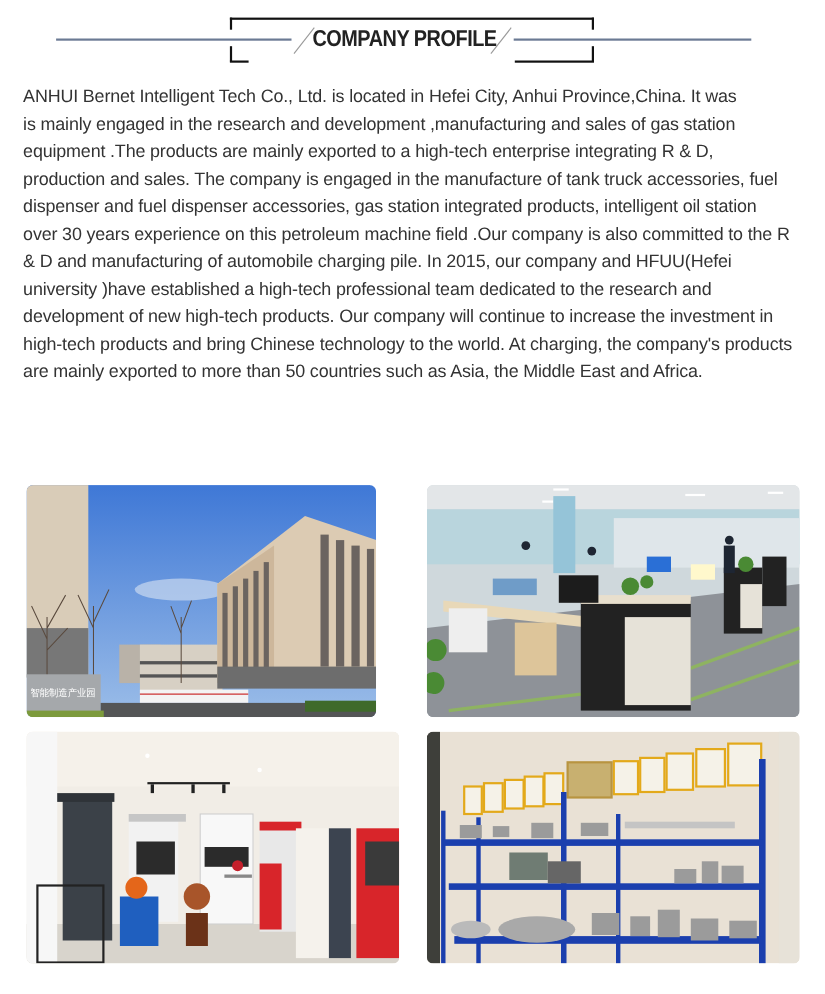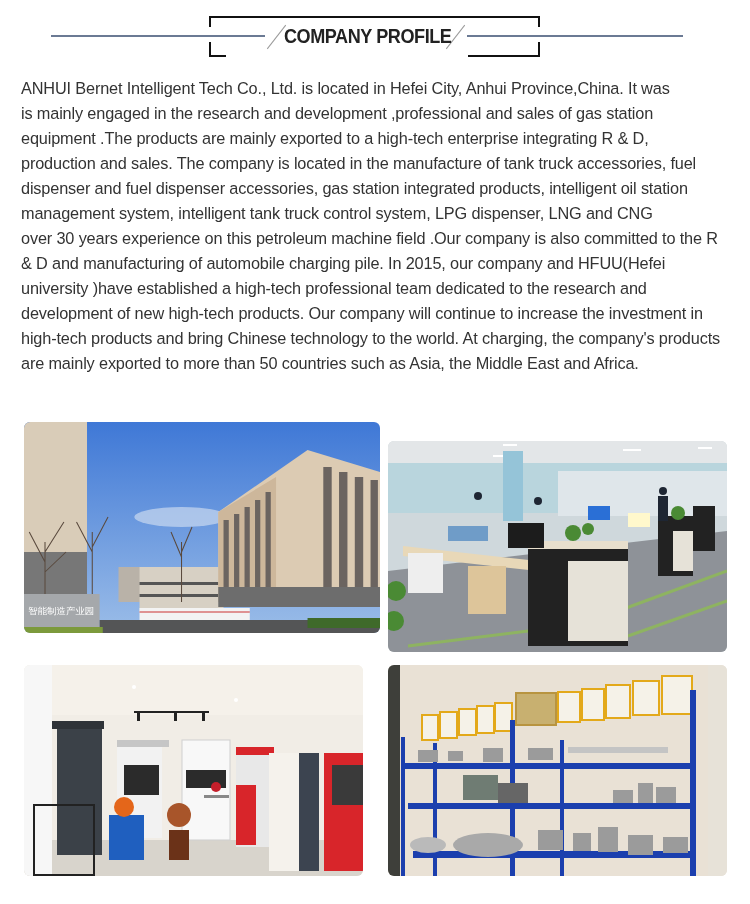--- a/index.html
+++ b/index.html
@@ -33,21 +33,21 @@
       position: absolute; left: 21px; top: 76px; width: 712px;
       font-family: "Liberation Sans", sans-serif; font-size: 16.3px; line-height: 25px;
       color: #333333; letter-spacing: -0.15px;
     }
     .intro span.line { display: block; white-space: nowrap; }
 
     
     .photo {
       position: absolute; border-radius: 6px; overflow: hidden;
     }
-    .p1 { left: 24px; top: 422px; width: 356px; height: 211px; }
+    .p1 { left: 24px; top: 441px; width: 318px; height: 211px; }
     .p2 { left: 388px; top: 441px; width: 339px; height: 211px; }
     .p3 { left: 24px; top: 665px; width: 339px; height: 211px; }
     .p4 { left: 388px; top: 665px; width: 339px; height: 211px; }
     .photo svg { display: block; width: 100%; height: 100%; }
   </style>
 </head>
 <body>
 
 <div class="header">
   <div class="hline left"></div>
@@ -59,25 +59,24 @@
   <div class="hbox-rside-bot"></div>
   <div class="hbox-bot-l"></div>
   <div class="hbox-bot-r"></div>
   <div class="slash l"></div>
   <div class="slash r"></div>
   <div class="htitle">COMPANY PROFILE</div>
 </div>
 
 <div class="intro">
   <span class="line">ANHUI Bernet Intelligent Tech Co., Ltd. is located in Hefei City, Anhui Province,China. It was</span>
-  <span class="line">is mainly engaged in the research and development ,professional and sales of gas station</span>
+  <span class="line">is mainly engaged in the research and development ,manufacturing and sales of gas station</span>
   <span class="line">equipment .The products are mainly exported to  a high-tech enterprise integrating R &amp; D,</span>
-  <span class="line">production and sales. The company is located in the manufacture of tank truck accessories, fuel</span>
+  <span class="line">production and sales. The company is engaged in the manufacture of tank truck accessories, fuel</span>
   <span class="line">dispenser and fuel dispenser accessories, gas station integrated products, intelligent oil station</span>
-  <span class="line">management system, intelligent tank truck control system, LPG dispenser, LNG and CNG</span>
   <span class="line">over 30 years experience on this petroleum machine field .Our company is also committed to the R</span>
   <span class="line">&amp; D and manufacturing of automobile charging pile. In 2015, our company and HFUU(Hefei</span>
   <span class="line">university )have established a high-tech professional team dedicated to the research and</span>
   <span class="line">development of new high-tech products. Our company will continue to increase the investment in</span>
   <span class="line">high-tech products and bring Chinese technology to the world. At charging, the company's products</span>
   <span class="line">are mainly exported to more than 50 countries such as Asia, the Middle East and Africa.</span>
 </div>
 
 <div class="photo p1">
   <svg viewBox="0 0 339 211" preserveAspectRatio="none">

